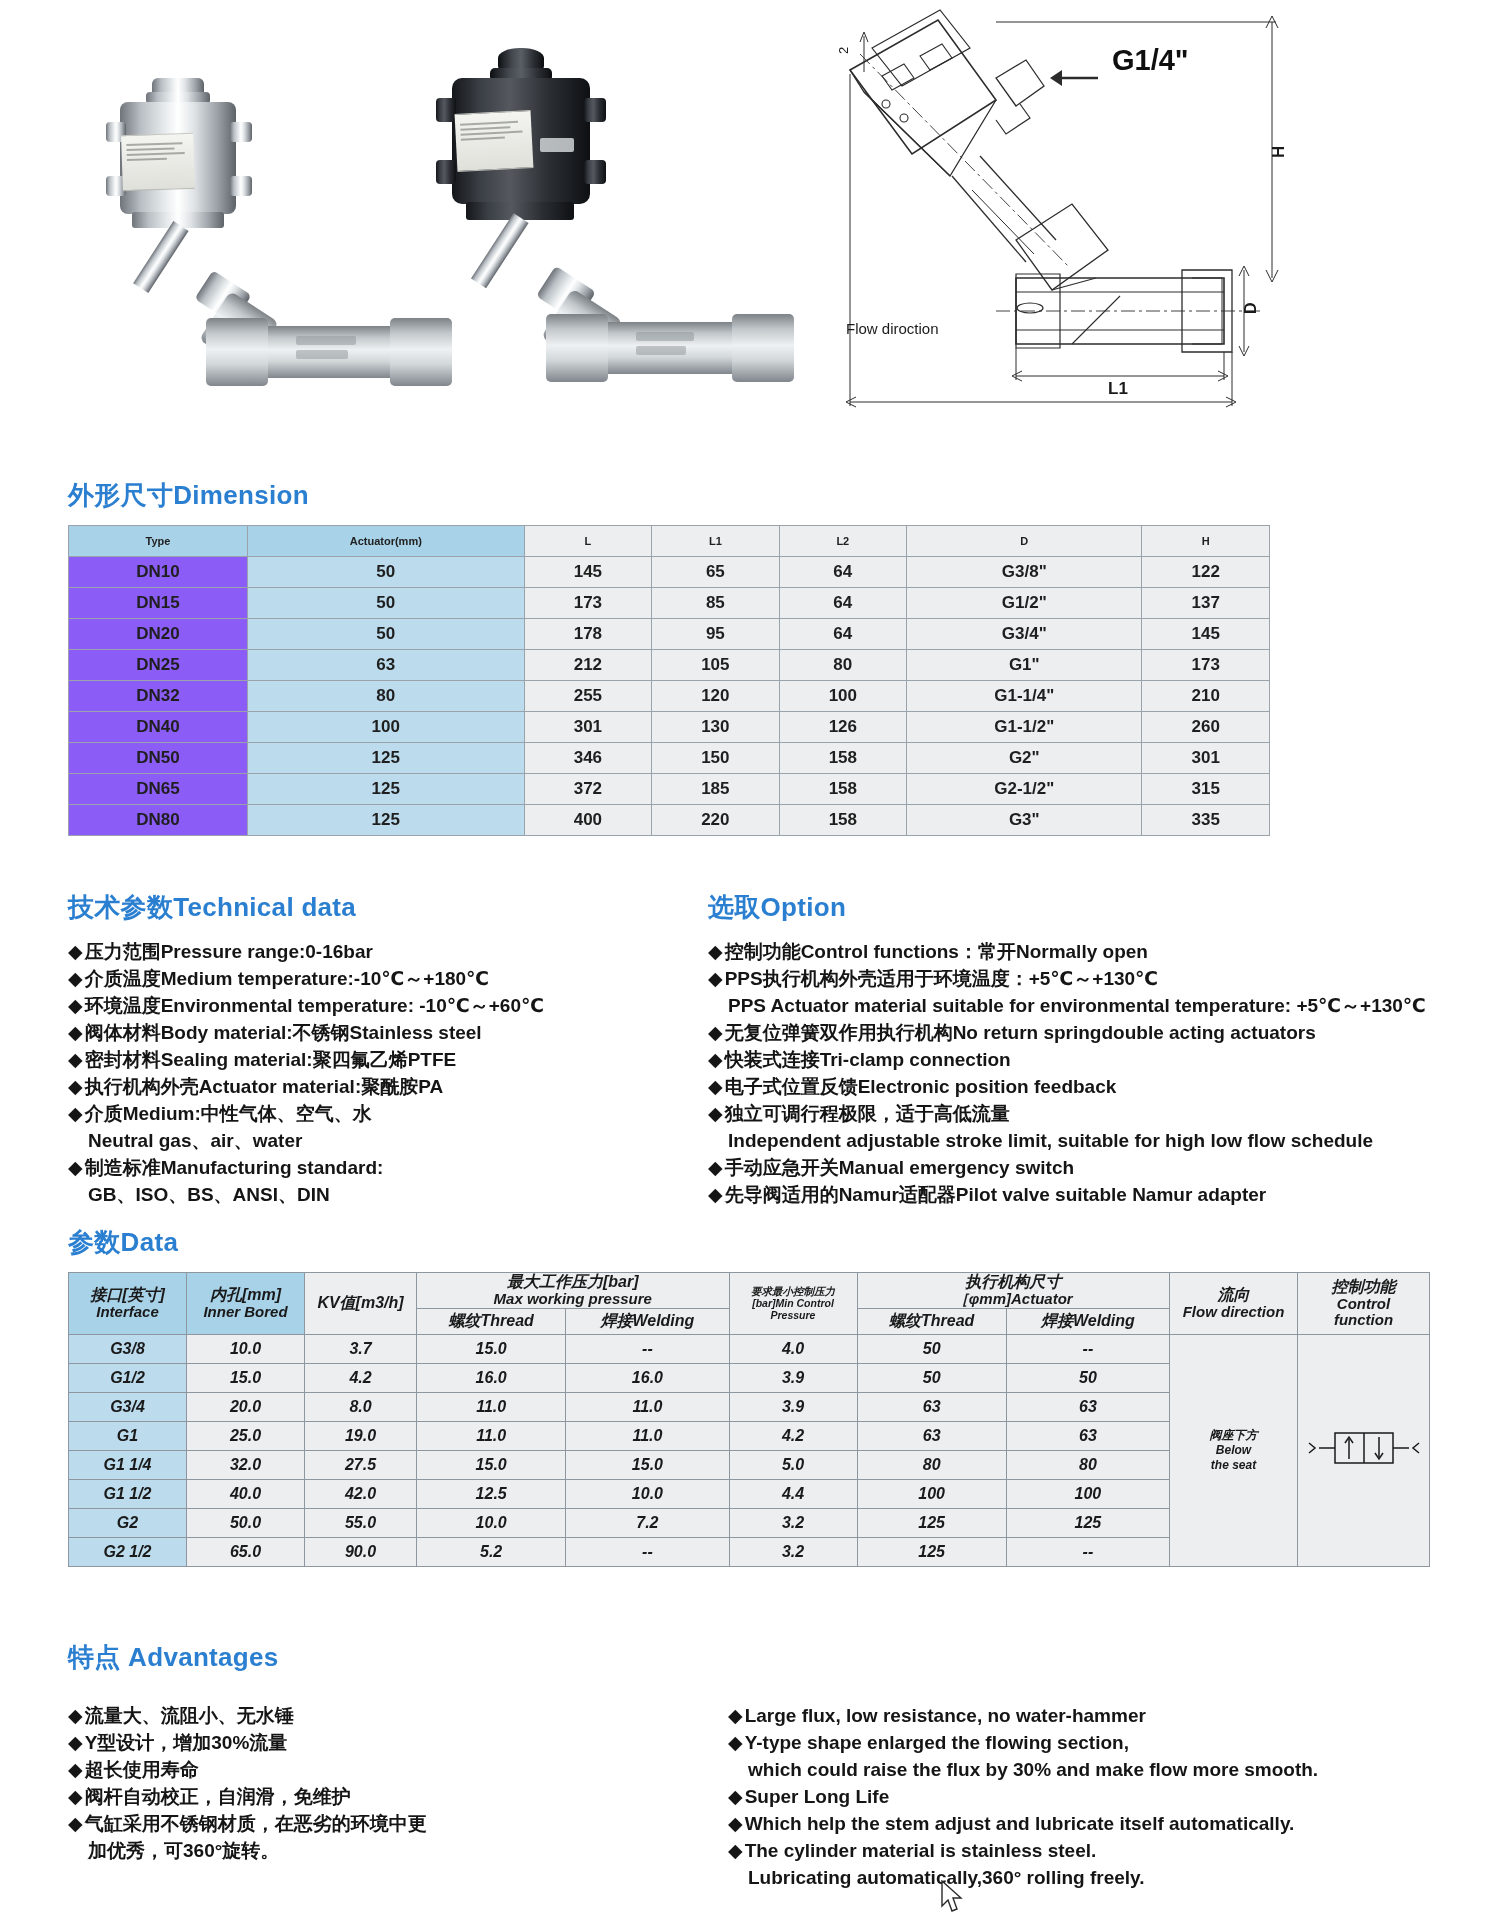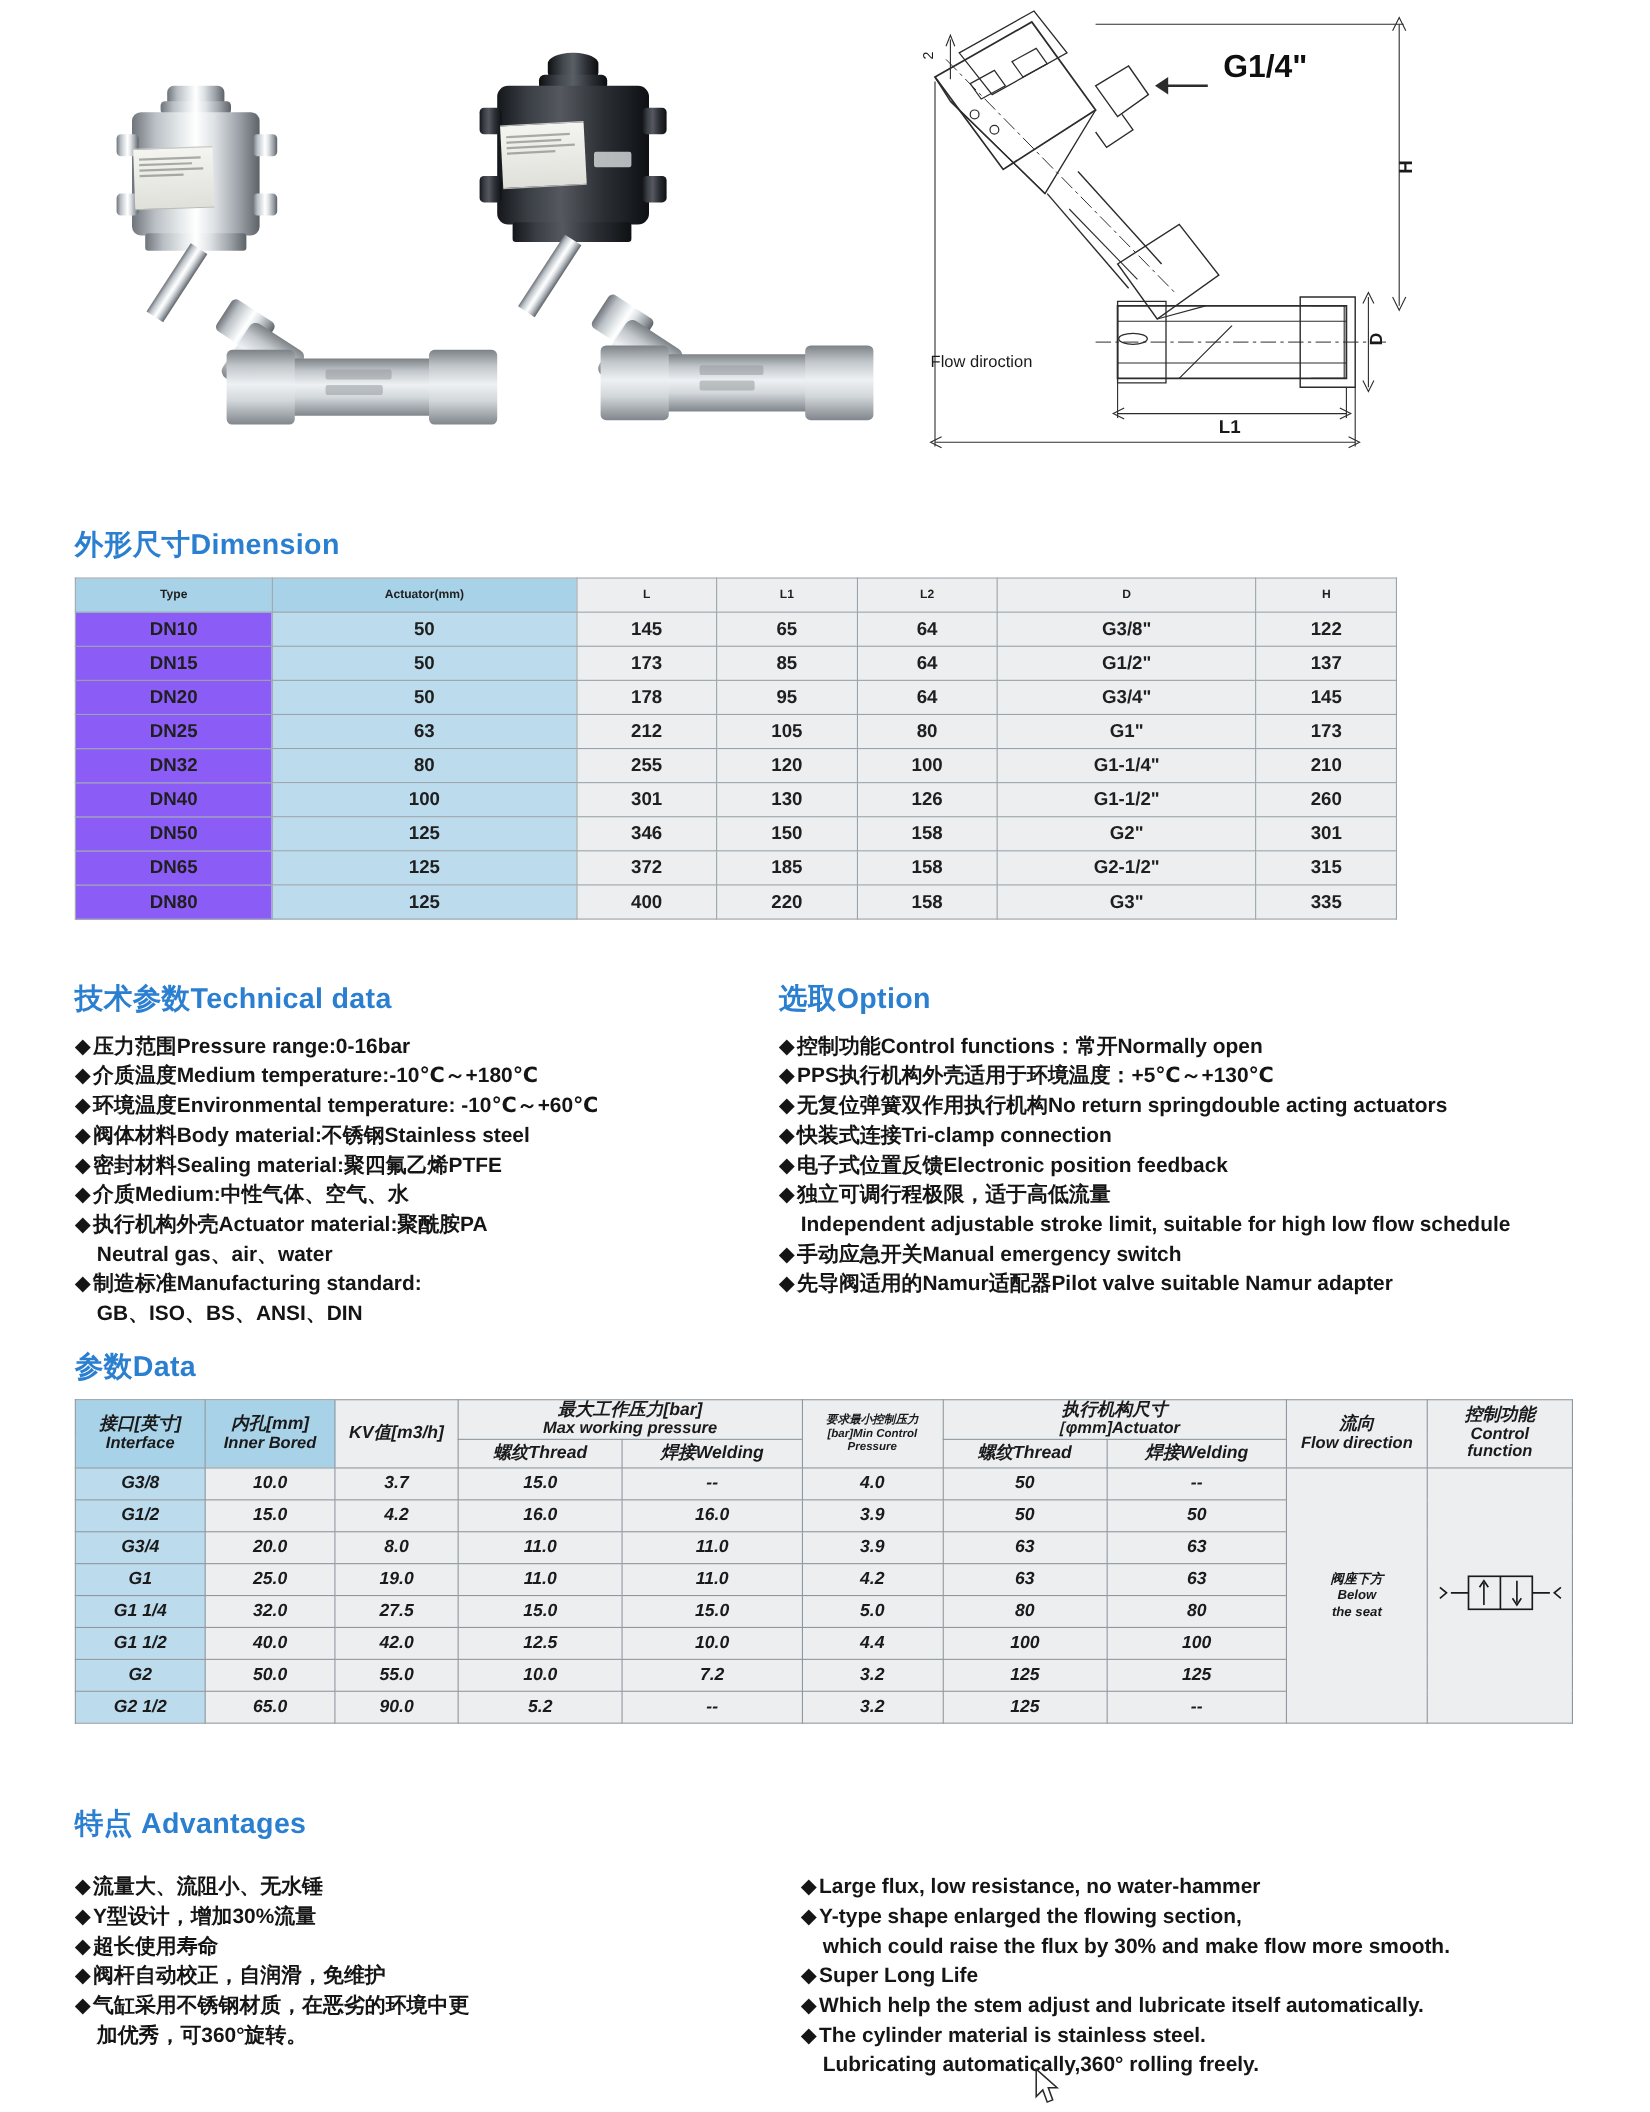--- a/index.html
+++ b/index.html
@@ -375,32 +375,33 @@
 
 <div class="cols">
   <div class="col-l">
     <div class="sec-title">技术参数Technical data</div>
     <ul class="bullets" id="tech-list">
         <li><span class="dia">◆</span><span>压力范围Pressure range:0-16bar</span></li>
         <li><span class="dia">◆</span><span>介质温度Medium temperature:-10℃～+180℃</span></li>
         <li><span class="dia">◆</span><span>环境温度Environmental temperature: -10℃～+60℃</span></li>
         <li><span class="dia">◆</span><span>阀体材料Body material:不锈钢Stainless steel</span></li>
         <li><span class="dia">◆</span><span>密封材料Sealing material:聚四氟乙烯PTFE</span></li>
+        <li><span class="dia">◆</span><span>执行机构外壳Actuator material:聚酰胺PA</span></li>
         <li><span class="dia">◆</span><span>介质Medium:中性气体、空气、水</span></li>
-        <li><span class="dia">◆</span><span>执行机构外壳Actuator material:聚酰胺PA</span></li>
         <li class="cont"><span>Neutral gas、air、water</span></li>
         <li><span class="dia">◆</span><span>制造标准Manufacturing standard:</span></li>
         <li class="cont"><span>GB、ISO、BS、ANSI、DIN</span></li>
       </ul>
   </div>
   <div class="col-r">
     <div class="sec-title">选取Option</div>
     <ul class="bullets" id="opt-list">
         <li><span class="dia">◆</span><span>控制功能Control functions：常开Normally open</span></li>
         <li><span class="dia">◆</span><span>PPS执行机构外壳适用于环境温度：+5℃～+130℃</span></li>
+        <li class="cont"><span>PPS Actuator material suitable for environmental temperature: +5℃～+130℃</span></li>
         <li><span class="dia">◆</span><span>无复位弹簧双作用执行机构No return springdouble acting actuators</span></li>
         <li><span class="dia">◆</span><span>快装式连接Tri-clamp connection</span></li>
         <li><span class="dia">◆</span><span>电子式位置反馈Electronic position feedback</span></li>
         <li><span class="dia">◆</span><span>独立可调行程极限，适于高低流量</span></li>
         <li class="cont"><span>Independent adjustable stroke limit, suitable for high low flow schedule</span></li>
         <li><span class="dia">◆</span><span>手动应急开关Manual emergency switch</span></li>
         <li><span class="dia">◆</span><span>先导阀适用的Namur适配器Pilot valve suitable Namur adapter</span></li>
       </ul>
   </div>
 </div>

